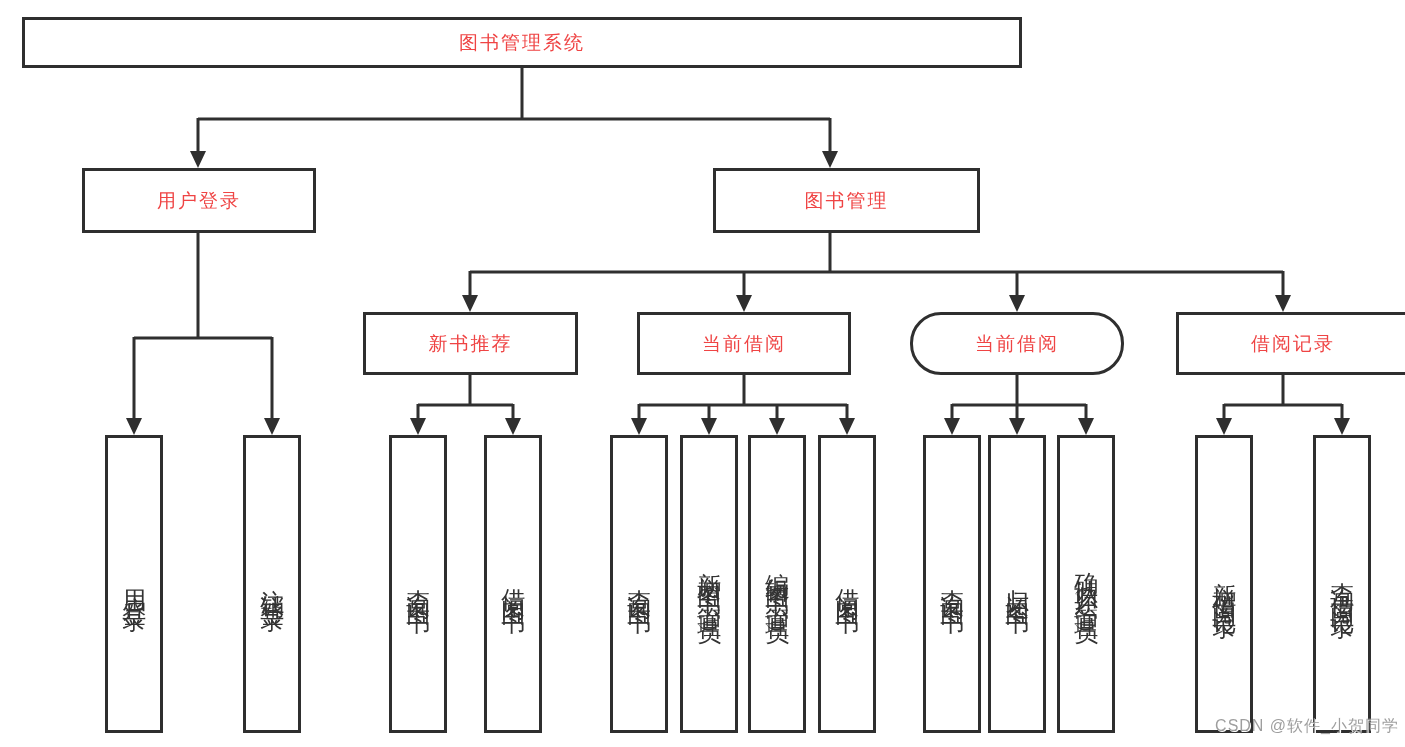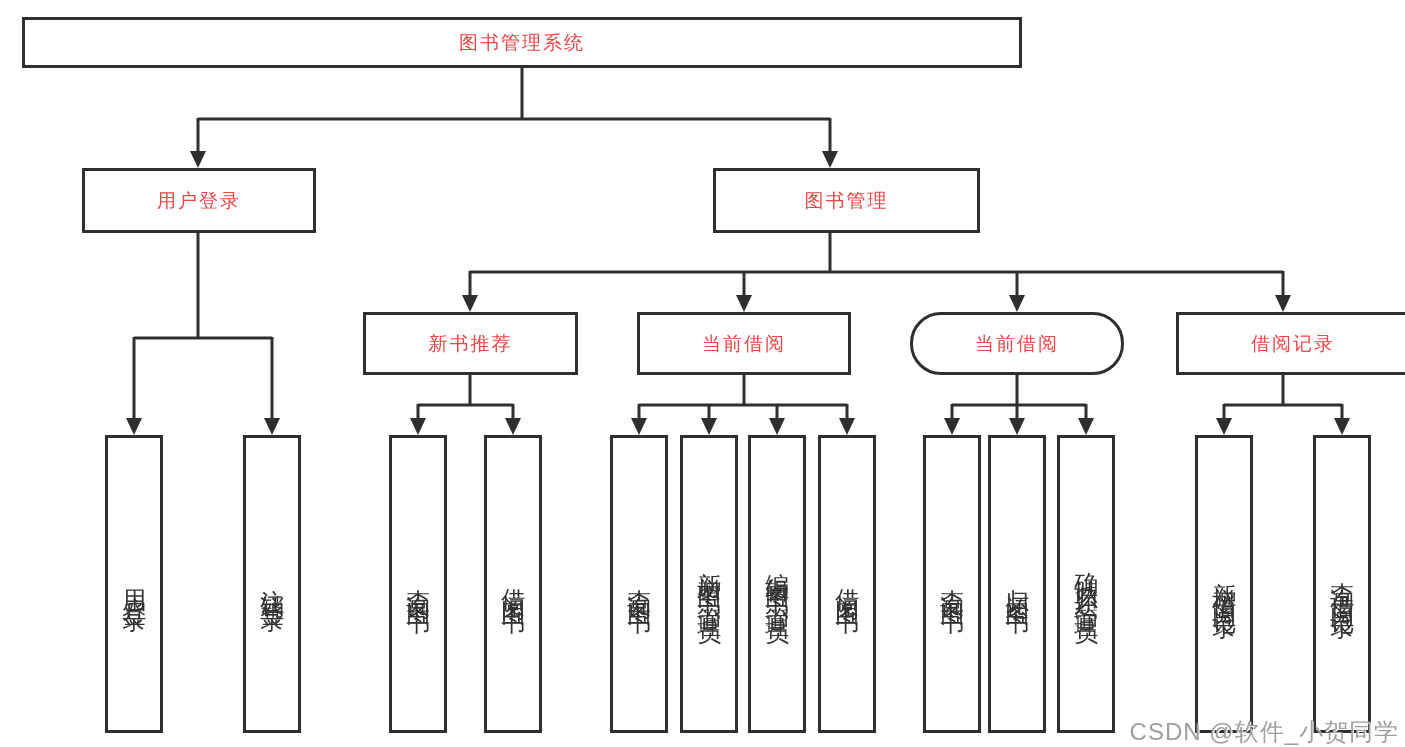--- a/index.html
+++ b/index.html
@@ -52,21 +52,21 @@
     font-size: 24px;
     color: #333333;
     letter-spacing: 7px;
     line-height: 1.1;
     white-space: nowrap;
   }
   .watermark {
     position: absolute;
     top: 716px;
     right: 6px;
-    font-size: 24px;
+    font-size: 16px;
     color: #9e9e9e;
     letter-spacing: 1px;
     text-shadow: 1px 1px 0 #ffffff;
     z-index: 5;
     white-space: nowrap;
   }
 </style>
 </head>
 <body>
 

